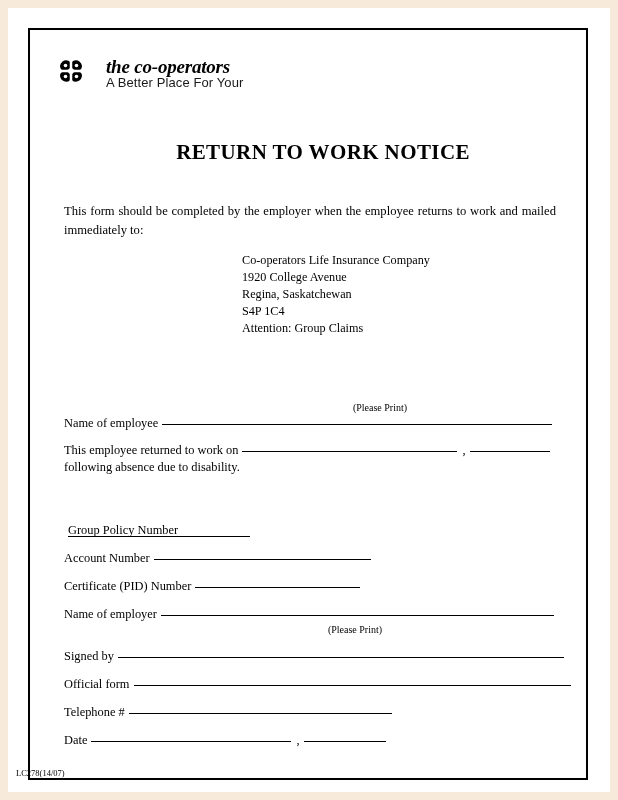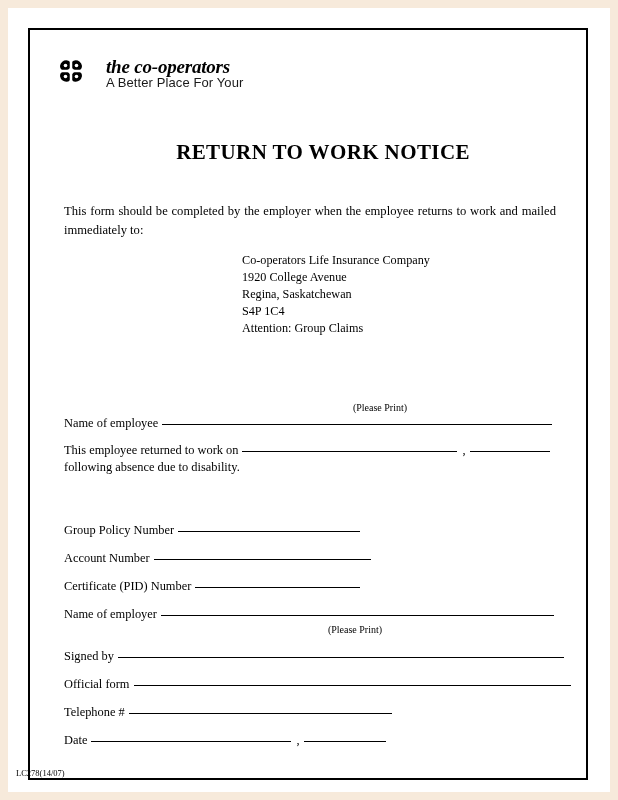--- a/index.html
+++ b/index.html
@@ -202,21 +202,21 @@
     <div class="hint" style="left:290px; top:372px; width:120px;">(Please Print)</div>
 
     <div class="field-row" style="left:34px; top:413px;">
       <span class="field-label">This employee returned to work on</span>
       <span class="rule" style="width:215px;"></span>
       <span class="comma">,</span>
       <span class="rule" style="width:80px;"></span>
     </div>
     <div class="note-line2" style="left:34px; top:430px;">following absence due to disability.</div>
 
-    <div class="field-row" style="left:34px; top:493px;">
+    <div class="field-row" style="left:34px; top:493px;flex-direction:column;">
       <span class="field-label">Group Policy Number</span>
       <span class="rule" style="width:182px;"></span>
     </div>
 
     <div class="field-row" style="left:34px; top:521px;">
       <span class="field-label">Account Number</span>
       <span class="rule" style="width:217px;"></span>
     </div>
 
     <div class="field-row" style="left:34px; top:549px;">

